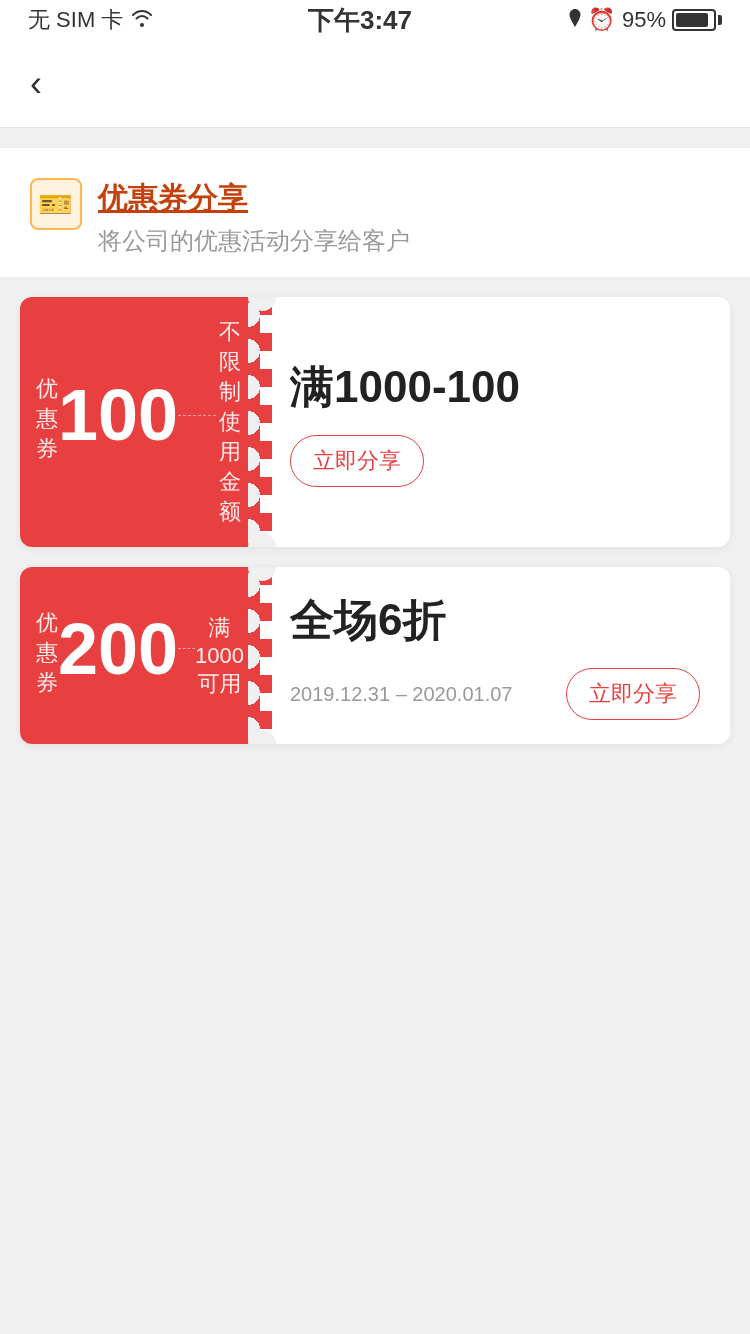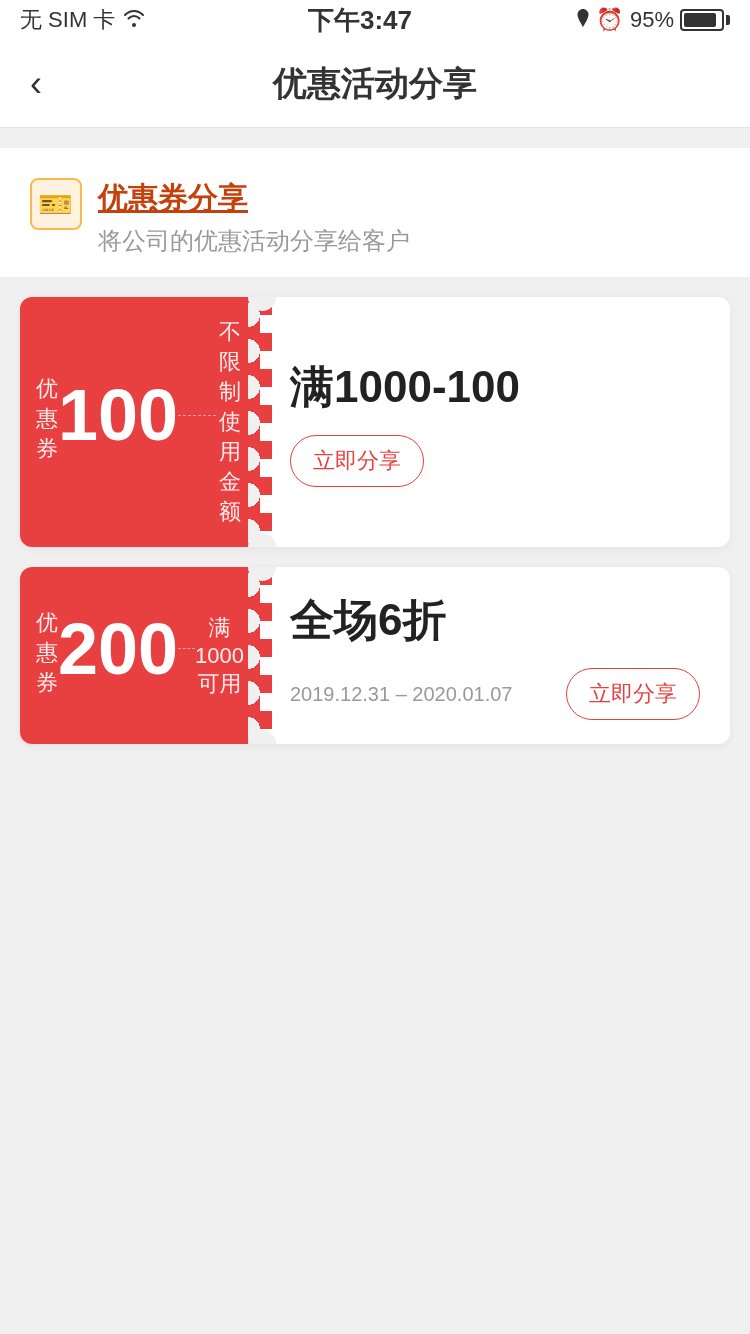--- a/index.html
+++ b/index.html
@@ -15,21 +15,21 @@
     }
 
     
     .status-bar {
       width: 750px;
       height: 40px;
       background: #fff;
       display: flex;
       align-items: center;
       justify-content: space-between;
-      padding: 0 20px;
+      padding: 0 28px;
       font-size: 24px;
       font-weight: 500;
     }
     .status-left {
       display: flex;
       align-items: center;
       gap: 8px;
       font-size: 22px;
     }
     .status-center {
@@ -284,21 +284,20 @@
       <div class="battery-body">
           <div class="battery-fill"></div>
         </div>
       <div class="battery-tip"></div>
     </div>
   </div>
 </div>
 
 <div class="nav-bar">
   <span class="nav-back">‹</span>
-  <span class="nav-title">优惠活动分享</span>
 </div>
 
 <div class="section-header">
   <div class="section-icon">
     <span>🎫</span>
   </div>
   <div class="section-text">
     <h2>优惠券分享</h2>
     <p>将公司的优惠活动分享给客户</p>
   </div>

